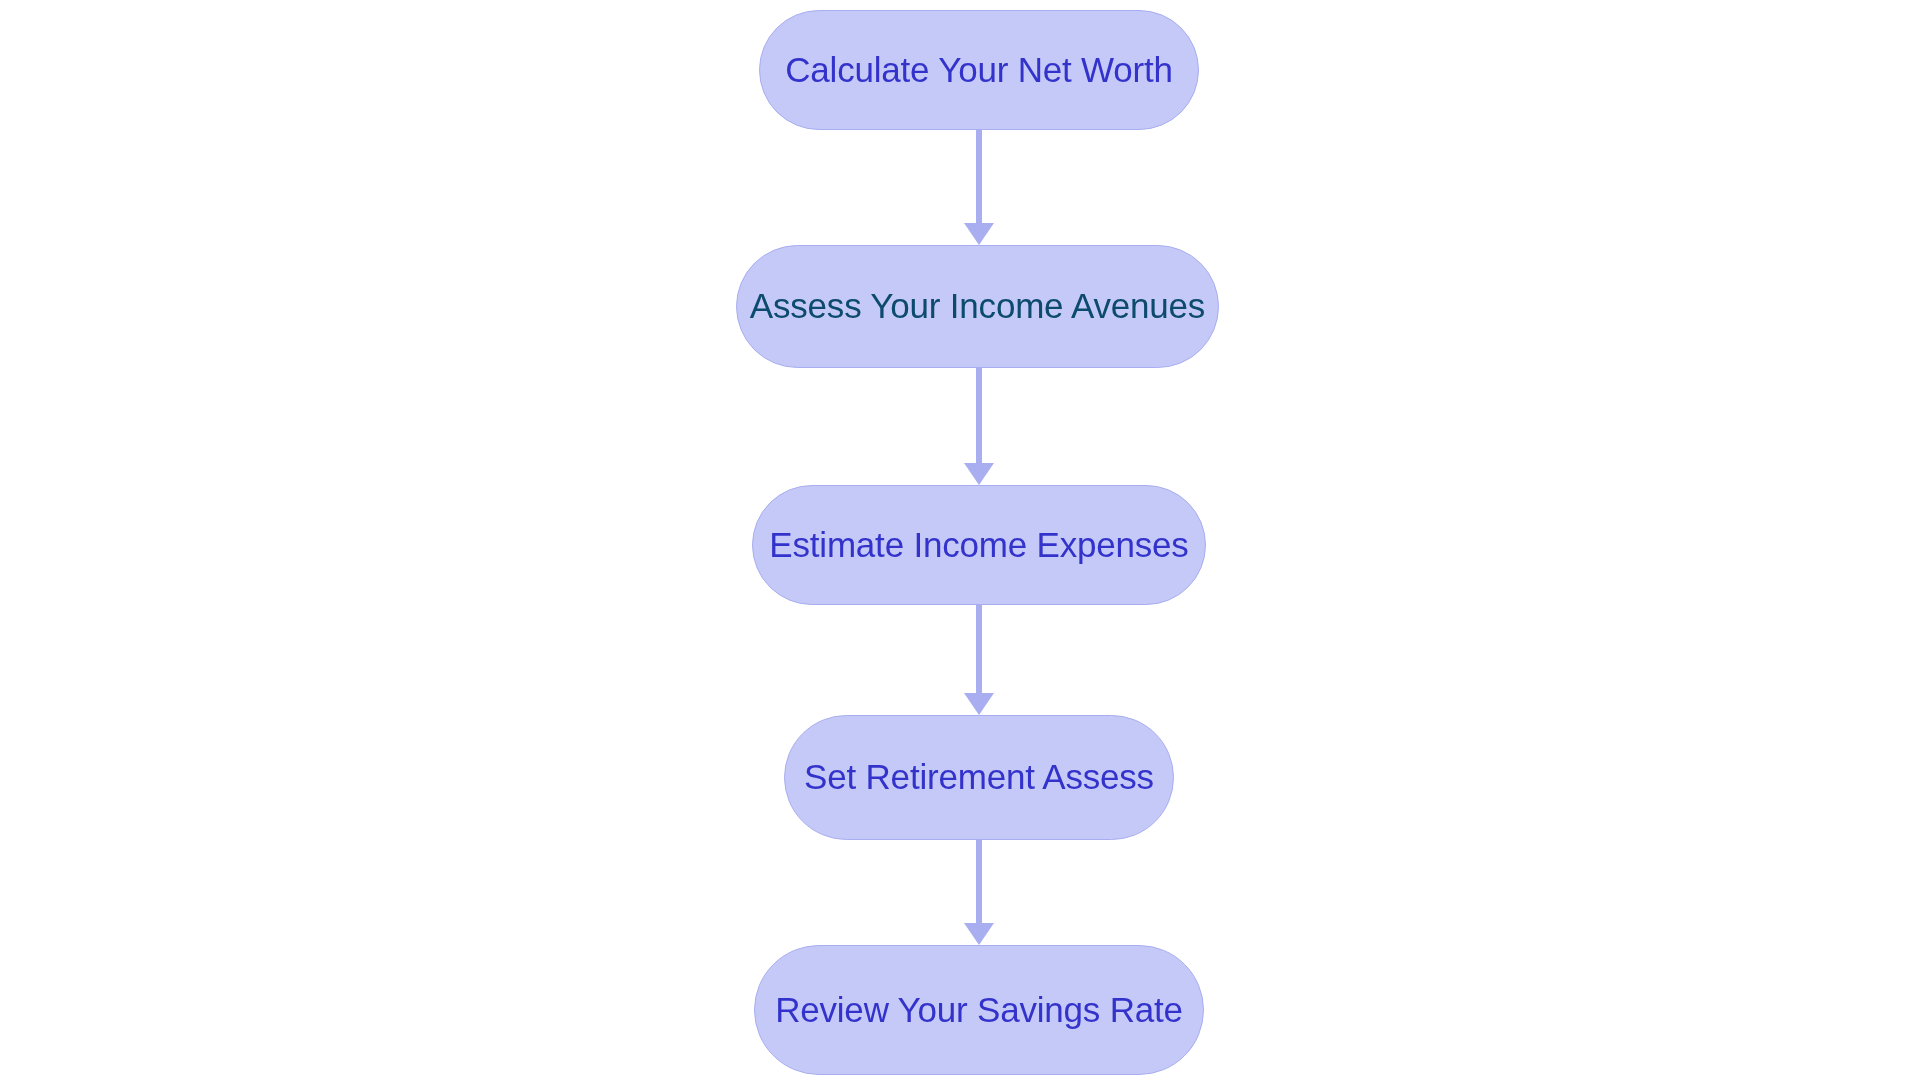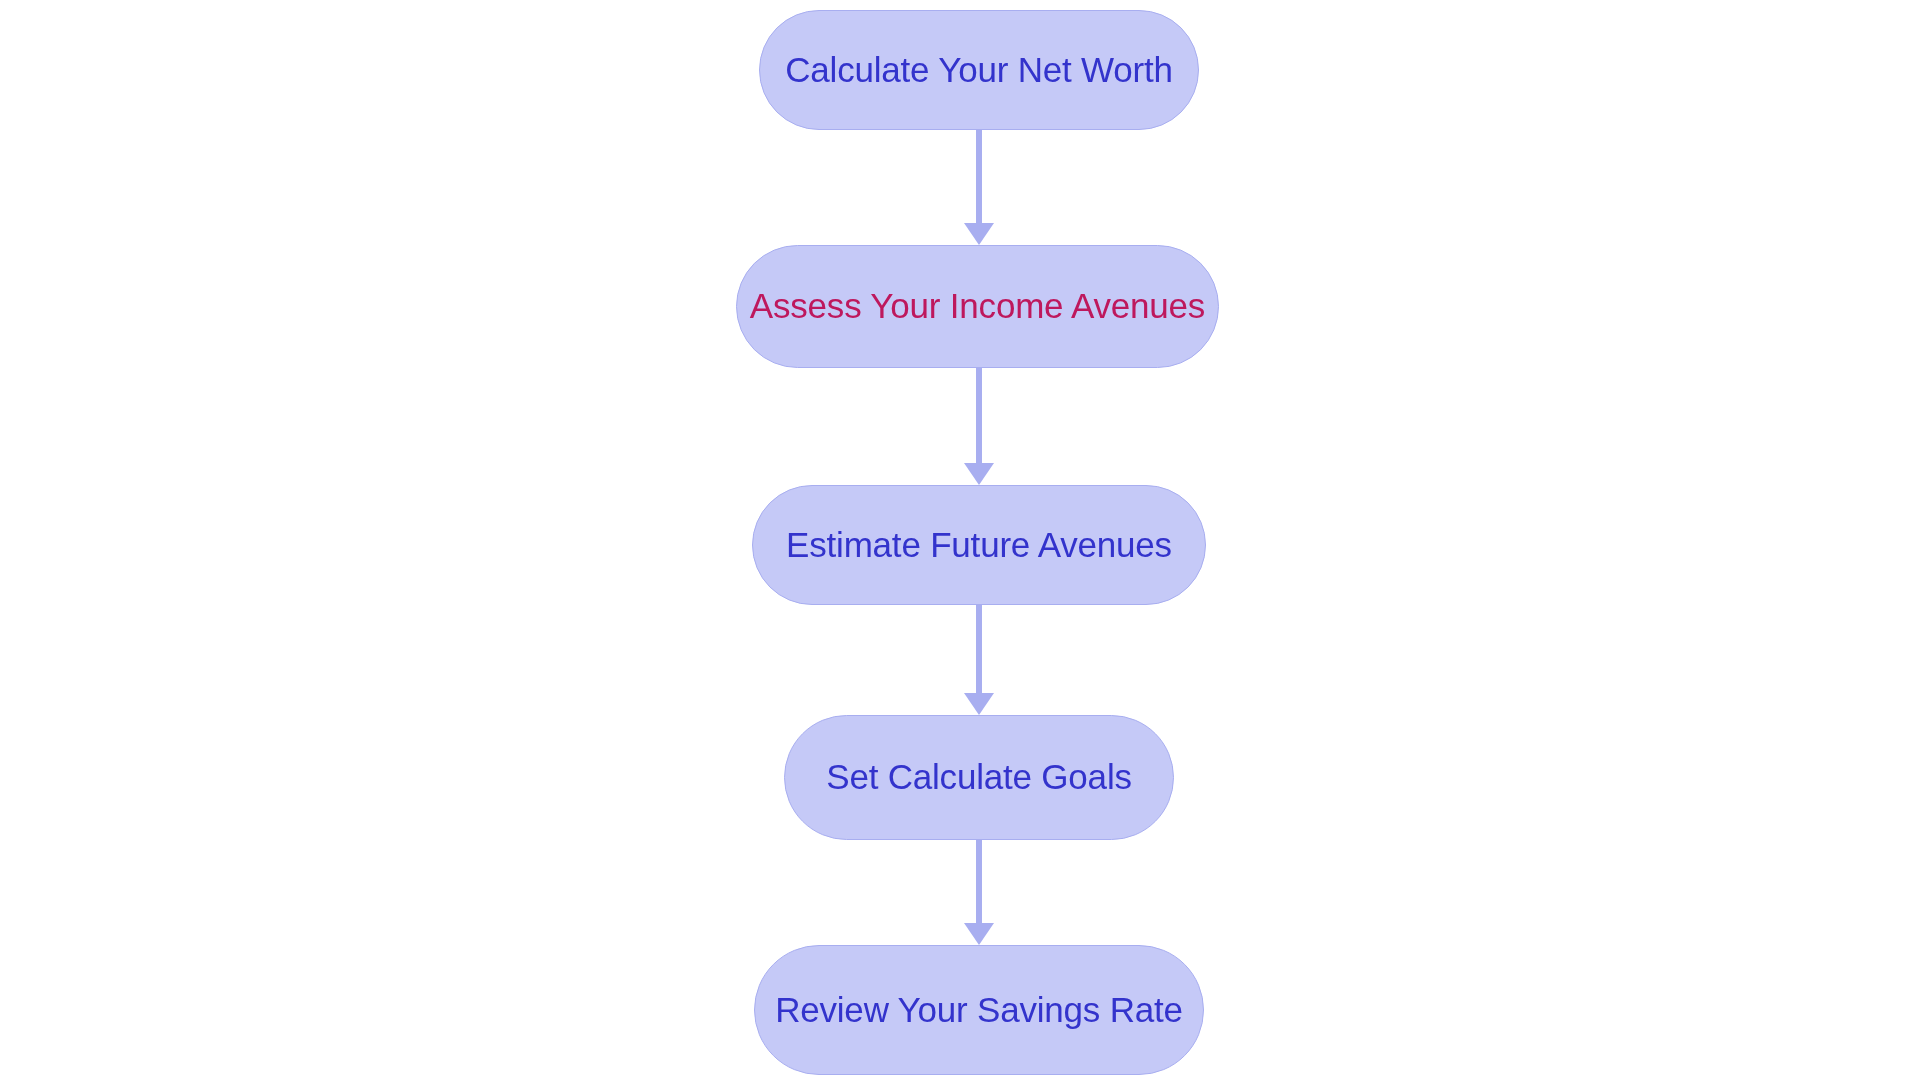--- a/index.html
+++ b/index.html
@@ -75,43 +75,43 @@
     </div>
 
     <div class="flow-arrow" id="arrow-1" style="left: 948px; top: 130px;">
       <svg width="34" height="115" viewBox="0 0 34 115" xmlns="http://www.w3.org/2000/svg">
         <line x1="17" y1="0" x2="17" y2="94" stroke="#a8aef0" stroke-width="6"></line>
         <polygon points="2,93 32,93 17,115" fill="#a8aef0"></polygon>
       </svg>
     </div>
 
     <div class="flow-node" id="node-2" style="left: 722px; top: 245px; width: 483px; height: 123px; background: rgb(197, 201, 247); border-color: rgb(168, 174, 240);">
-      <span class="flow-node-label" style="color: #be185d;">Assess Your Income Avenues</span>
+      <span class="flow-node-label" style="color: #0c4a6e;">Assess Your Income Avenues</span>
     </div>
 
     <div class="flow-arrow" id="arrow-2" style="left: 948px; top: 368px;">
       <svg width="34" height="117" viewBox="0 0 34 117" xmlns="http://www.w3.org/2000/svg">
         <line x1="17" y1="0" x2="17" y2="96" stroke="#a8aef0" stroke-width="6"></line>
         <polygon points="2,95 32,95 17,117" fill="#a8aef0"></polygon>
       </svg>
     </div>
 
     <div class="flow-node" id="node-3" style="left: 738px; top: 485px; width: 454px; height: 120px; background: rgb(197, 201, 247); border-color: rgb(168, 174, 240);">
-      <span class="flow-node-label" style="color: rgb(51, 51, 204);">Estimate Future Avenues</span>
+      <span class="flow-node-label" style="color: rgb(51, 51, 204);">Estimate Income Expenses</span>
     </div>
 
     <div class="flow-arrow" id="arrow-3" style="left: 948px; top: 605px;">
       <svg width="34" height="110" viewBox="0 0 34 110" xmlns="http://www.w3.org/2000/svg">
         <line x1="17" y1="0" x2="17" y2="89" stroke="#a8aef0" stroke-width="6"></line>
         <polygon points="2,88 32,88 17,110" fill="#a8aef0"></polygon>
       </svg>
     </div>
 
     <div class="flow-node" id="node-4" style="left: 770px; top: 715px; width: 390px; height: 125px; background: rgb(197, 201, 247); border-color: rgb(168, 174, 240);">
-      <span class="flow-node-label" style="color: rgb(51, 51, 204);">Set Calculate Goals</span>
+      <span class="flow-node-label" style="color: rgb(51, 51, 204);">Set Retirement Assess</span>
     </div>
 
     <div class="flow-arrow" id="arrow-4" style="left: 948px; top: 840px;">
       <svg width="34" height="105" viewBox="0 0 34 105" xmlns="http://www.w3.org/2000/svg">
         <line x1="17" y1="0" x2="17" y2="84" stroke="#a8aef0" stroke-width="6"></line>
         <polygon points="2,83 32,83 17,105" fill="#a8aef0"></polygon>
       </svg>
     </div>
 
     <div class="flow-node" id="node-5" style="left: 740px; top: 945px; width: 450px; height: 130px; background: rgb(197, 201, 247); border-color: rgb(168, 174, 240);">

